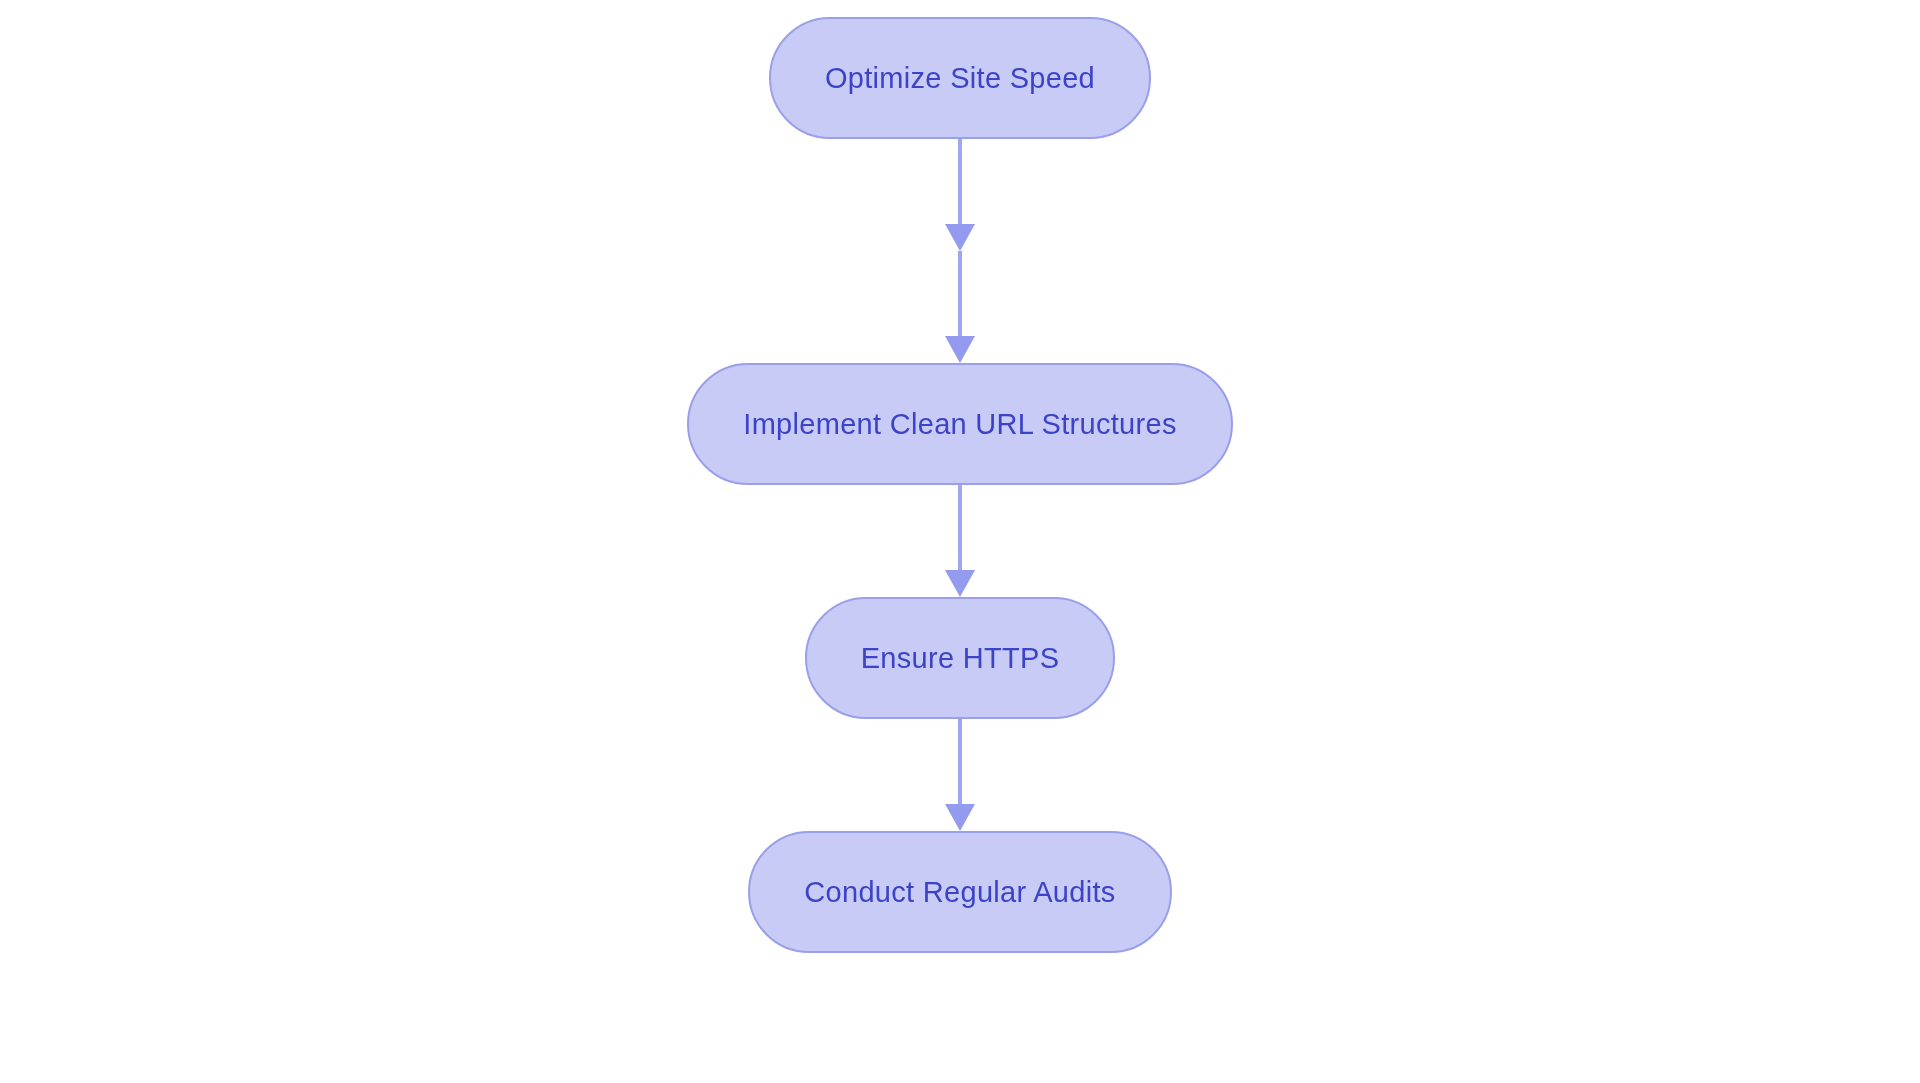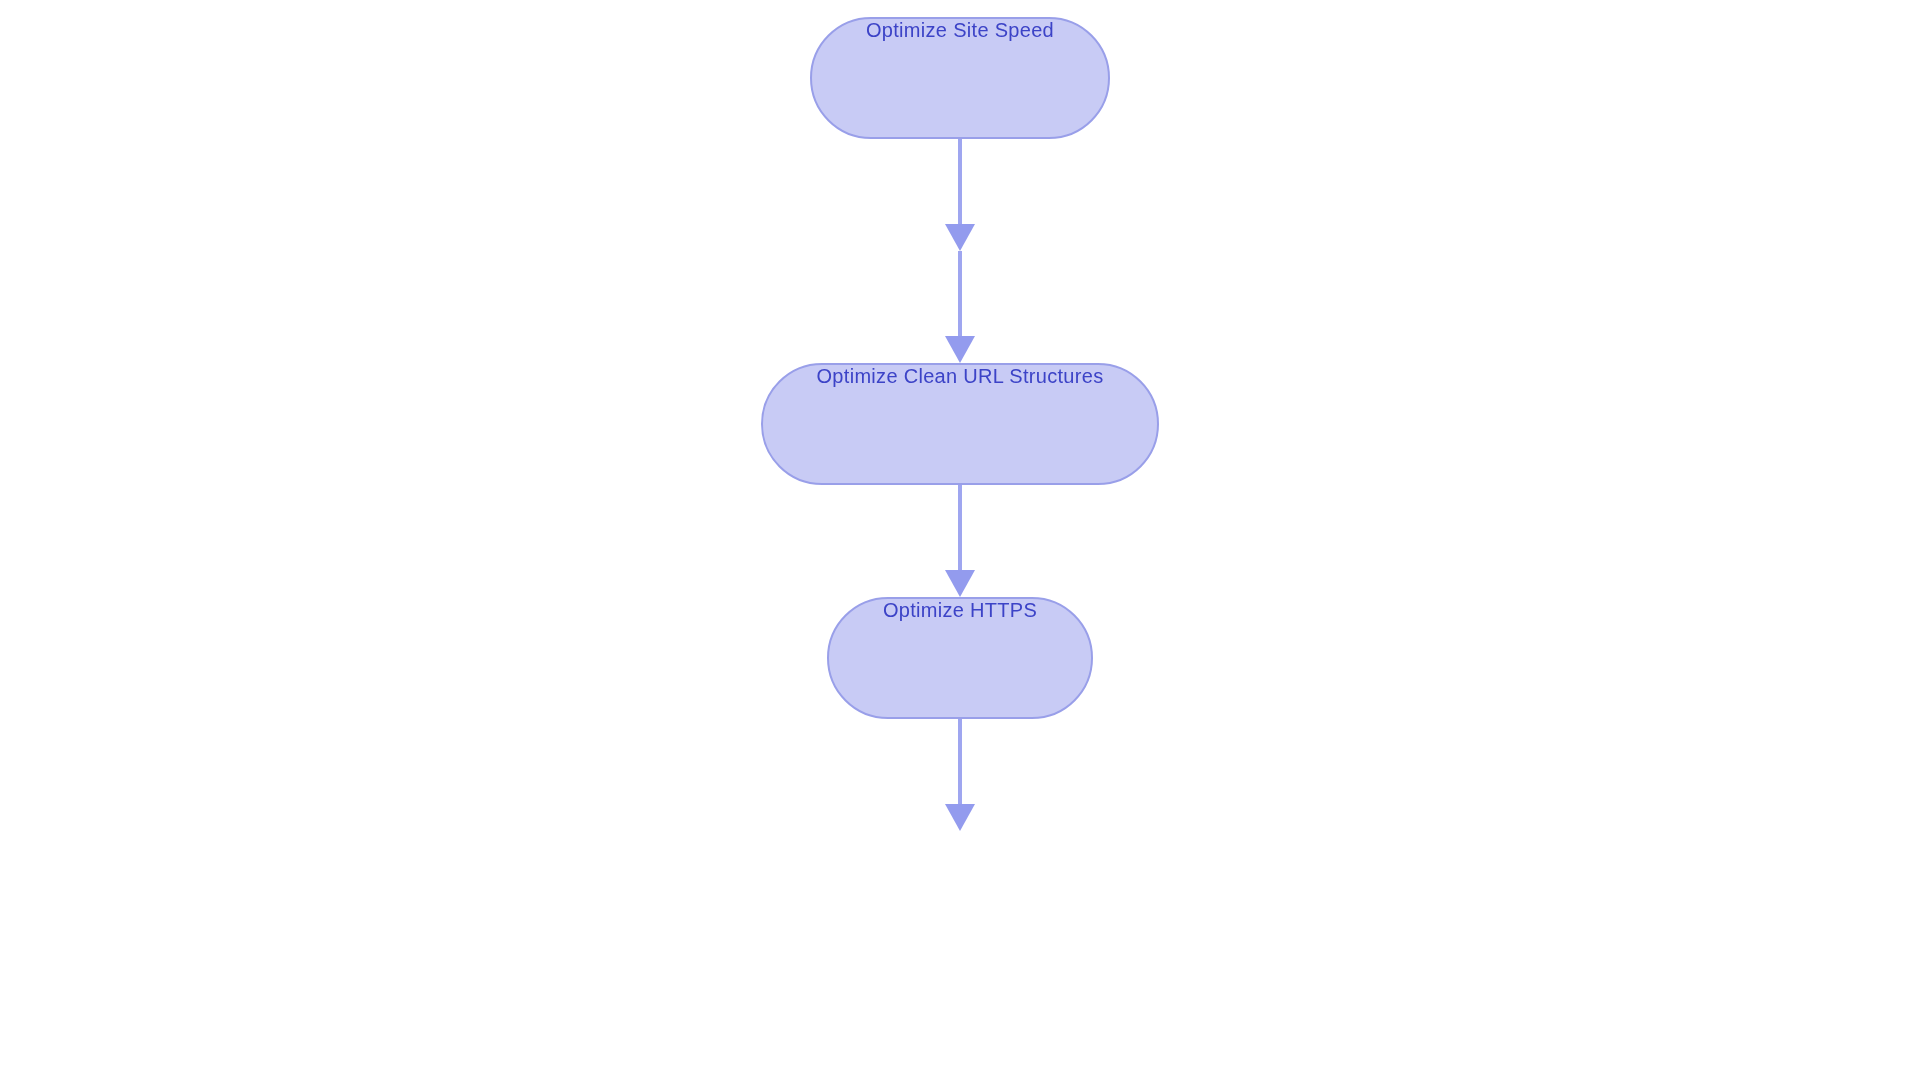--- a/index.html
+++ b/index.html
@@ -14,26 +14,26 @@
   html,body{width:1920px;height:1083px;background:var(--page-bg);
     font-family:"Liberation Sans", sans-serif;overflow:hidden;}
   .canvas{
     width:1920px;height:1083px;
     display:flex;flex-direction:column;align-items:center;
     padding-top:17px;
   }
   .flow-node{
     height:122px;
     padding:0 54px;
-    display:flex;align-items:flex-start;justify-content:center;
+    display:flex;align-items:center;justify-content:center;
     background:var(--node-fill);
     border:2px solid var(--node-border);
     border-radius:61px;
     color:var(--node-text);
-    font-size:20px;
+    font-size:29px;
     letter-spacing:0.3px;
     white-space:nowrap;
     flex:0 0 auto;
   }
   .flow-arrow{
     height:112px;
     display:flex;flex-direction:column;align-items:center;
     flex:0 0 auto;
   }
   .flow-arrow .shaft{
@@ -63,31 +63,34 @@
     <div class="head"></div>
   </div>
 
 
   <div class="flow-arrow">
     <div class="shaft"></div>
     <div class="head"></div>
   </div>
 
   <div class="flow-node">
-    <span>Optimize Clean URL Structures</span>
+    <span>Implement Clean URL Structures</span>
   </div>
 
   <div class="flow-arrow">
     <div class="shaft"></div>
     <div class="head"></div>
   </div>
 
   <div class="flow-node">
-    <span>Optimize HTTPS</span>
+    <span>Ensure HTTPS</span>
   </div>
 
   <div class="flow-arrow">
     <div class="shaft"></div>
     <div class="head"></div>
   </div>
 
+  <div class="flow-node">
+    <span>Conduct Regular Audits</span>
+  </div>
 
 </div>
 
 </body></html>

